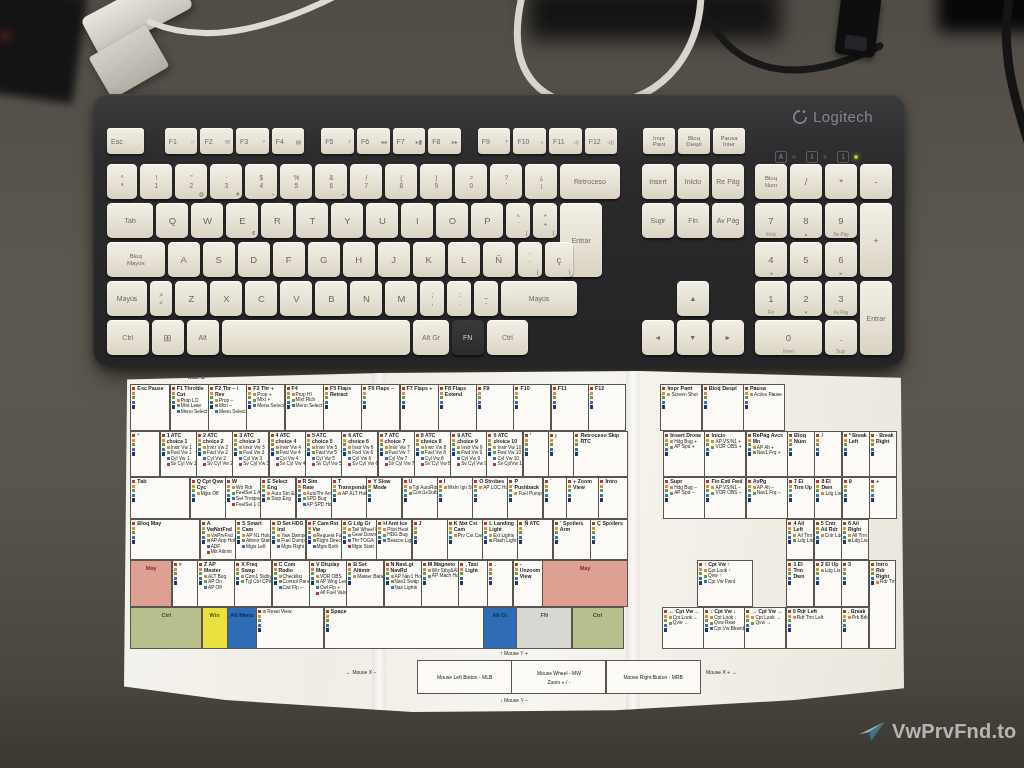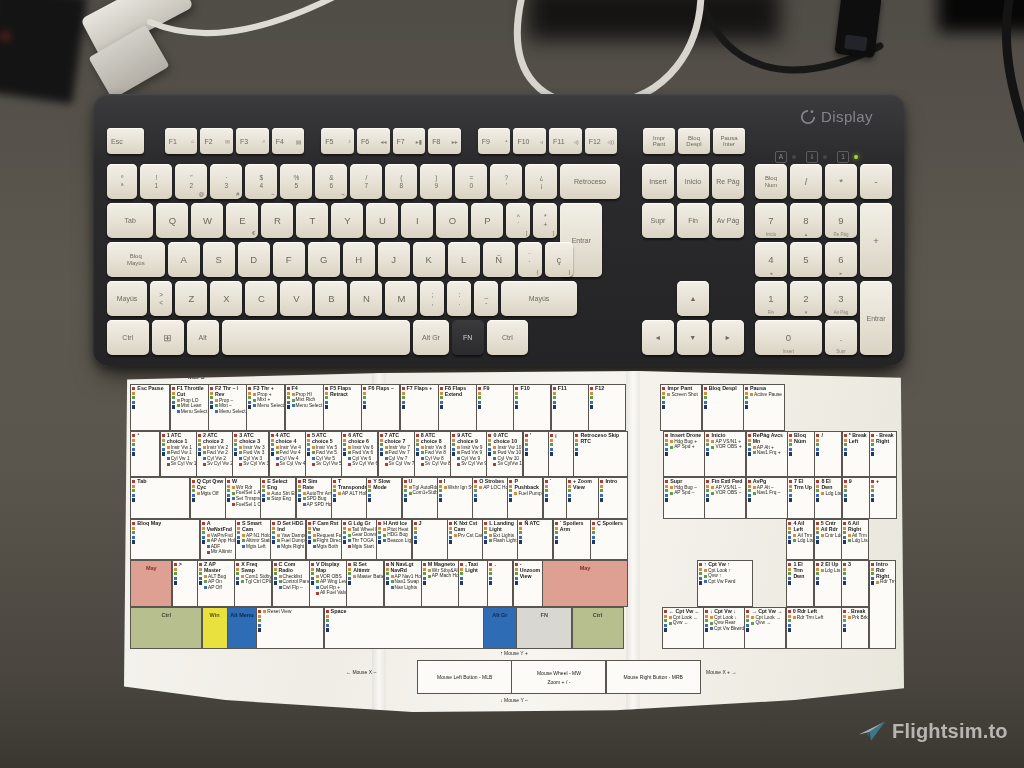--- a/index.html
+++ b/index.html
@@ -101,21 +101,21 @@
     <path d="M522,-4 C503,78 545,110 606,104 C668,98 700,48 701,-6" stroke="#d8d5ce" stroke-width="7" fill="none" stroke-linecap="round"></path>
   </svg>
   <div class="usb-conn"></div>
 
   <div class="keyboard">
     <div class="logo">
       <svg width="16" height="16" viewBox="0 0 18 18">
         <path d="M9 2 a7 7 0 1 0 7 7" stroke="#84848a" fill="none" stroke-width="2"></path>
         <circle cx="13.5" cy="3" r="1.6" fill="#84848a"></circle>
       </svg>
-      <span>Display</span>
+      <span>Logitech</span>
     </div>
     <div class="inds" id="inds">
         <div class="ind-ic">A</div>
         <div class="ind-dot"></div>
         <div class="ind-ic">⇩</div>
         <div class="ind-dot"></div>
         <div class="ind-ic">1</div>
         <div class="ind-dot on"></div>
       </div>
     <div id="kb-rows">
@@ -1699,16 +1699,16 @@
         <div class="ln"><i class="sq" style="background: rgb(217, 140, 63);"></i>Rdr Trm Right</div>
       </div>
     </div>
 
   <div class="watermark">
     <svg width="28" height="24" viewBox="0 0 32 26">
       <polygon points="1,17 31,2 13,14" fill="#a9c3cf"></polygon>
       <polygon points="13,14 31,2 15,24" fill="#3c7e93"></polygon>
       <polygon points="10,16 13,14 12,20" fill="#2d6274"></polygon>
     </svg>
-    <span>Flightsim.to</span>
+    <span>VwPrvFnd.to</span>
   </div>
 
 </div>
 
 </body></html>

